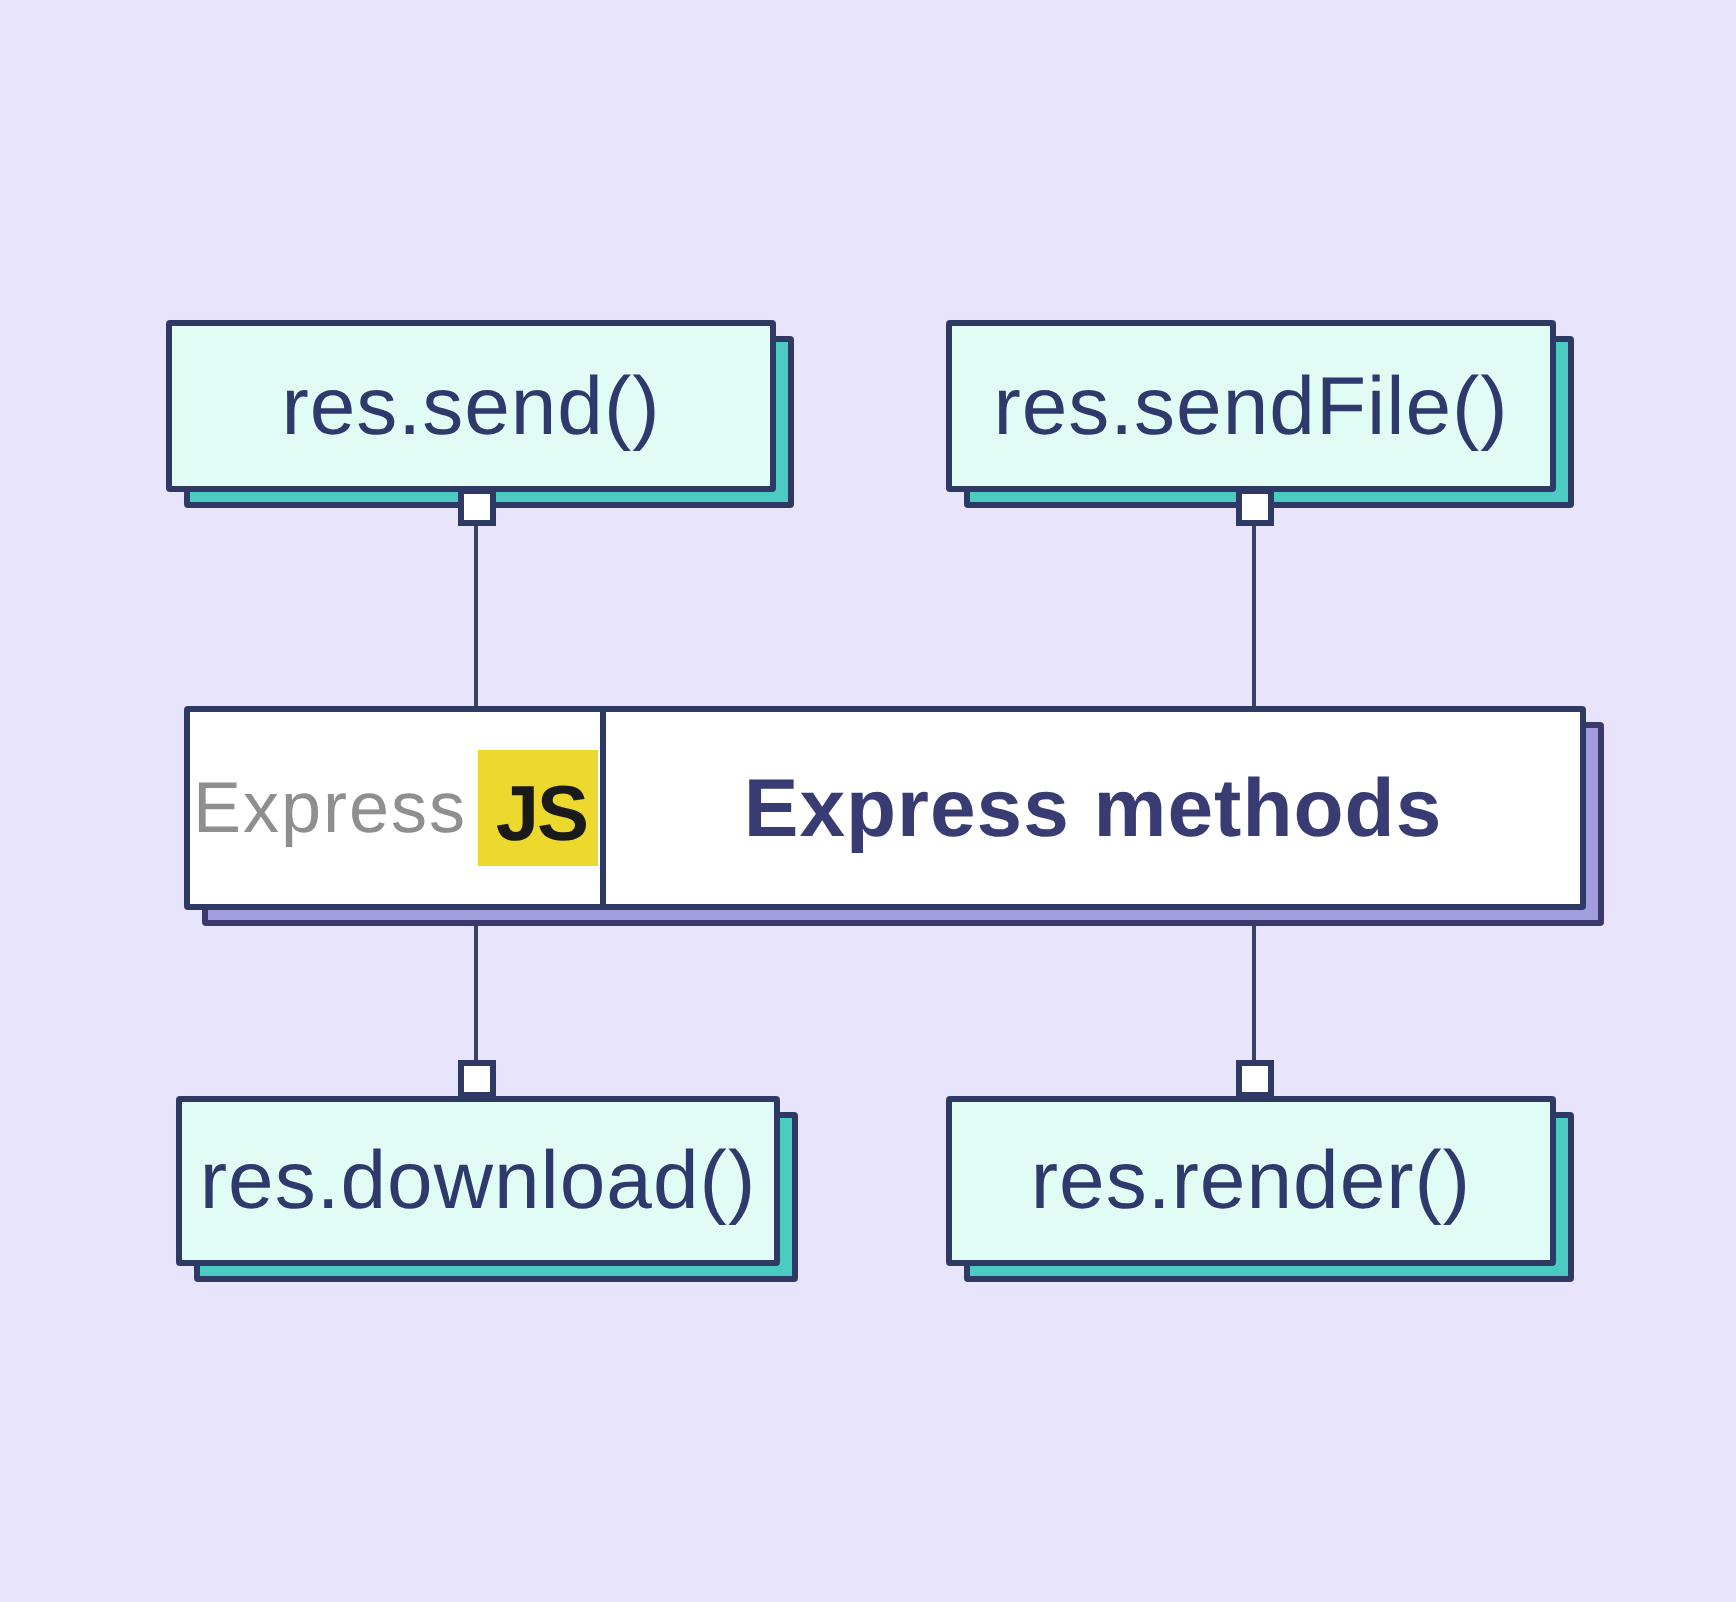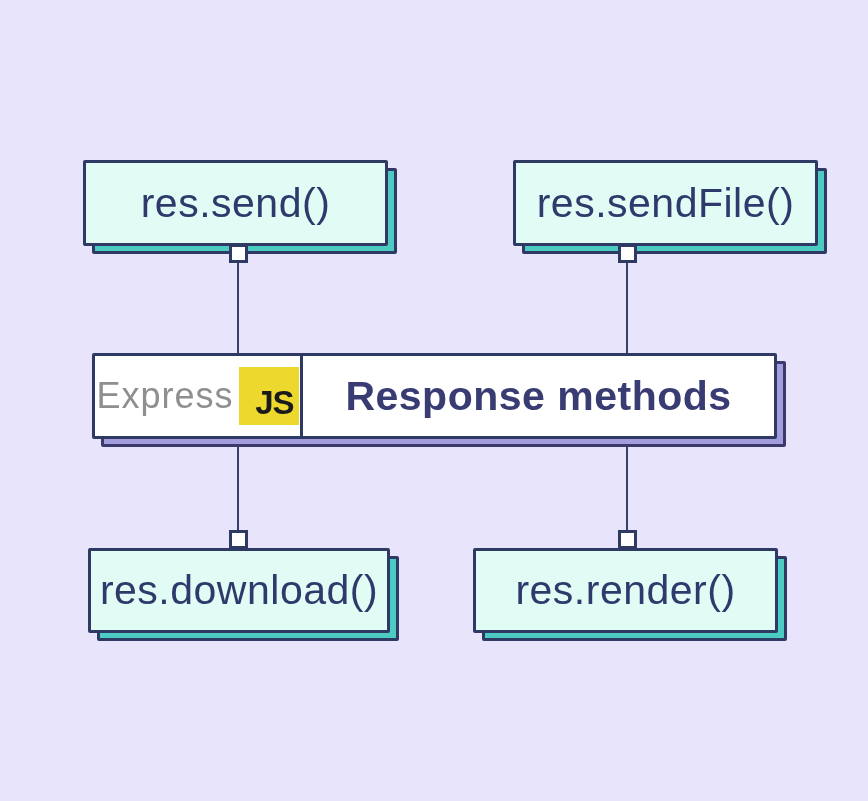--- a/index.html
+++ b/index.html
@@ -66,38 +66,39 @@
     inset: 0;
     box-sizing: border-box;
     background: #E1FBF5;
     border: 3px solid #2E3A63;
     border-radius: 2px;
     display: flex;
     align-items: center;
     justify-content: center;
   }
   .node-send     { left: 83px;  top: 160px; width: 305px; height: 86px; }
-  .node-sendfile { left: 473px; top: 160px; width: 305px; height: 86px; margin-left: 40px; }
+  .node-sendfile { left: 473px; top: 160px; width: 305px; height: 86px; }
   .node-download { left: 88px;  top: 548px; width: 302px; height: 85px; }
   .node-render   { left: 473px; top: 548px; width: 305px; height: 85px; }
 
   .node-label {
     font-size: 41px;
     color: #2E3A6B;
     letter-spacing: 0.5px;
   }
 
   
   .banner {
     position: absolute;
     left: 92px;
     top: 353px;
     width: 685px;
-    height: 86px;
+    height: 102px;
     z-index: 2;
+    padding-left: 16px;
   }
   .banner-face {
     position: absolute;
     inset: 0;
     box-sizing: border-box;
     background: #FFFFFF;
     border: 3px solid #2E3A63;
     border-radius: 2px;
     display: flex;
     align-items: stretch;
@@ -120,21 +121,21 @@
   }
   .js-badge {
     width: 60px;
     height: 58px;
     box-sizing: border-box;
     background: #EDD92E;
     display: flex;
     align-items: flex-end;
     justify-content: flex-end;
     padding: 0 5px 3px 0;
-    font-size: 33px;
+    font-size: 39px;
     font-weight: 800;
     color: #1A1A1A;
     letter-spacing: -1px;
   }
   .title-cell {
     flex: 1;
     display: flex;
     align-items: center;
     justify-content: center;
   }
@@ -170,21 +171,21 @@
   </div>
 
   <div class="banner">
     <div class="node-shadow purple"></div>
     <div class="banner-face">
       <div class="logo-cell">
         <span class="brand-text">Express</span>
         <span class="js-badge">JS</span>
       </div>
       <div class="title-cell">
-        <span class="banner-title">Response methods</span>
+        <span class="banner-title">Express methods</span>
       </div>
     </div>
   </div>
 
   <div class="node node-render">
     <div class="node-shadow"></div>
     <div class="node-face">
       <span class="node-label">res.render()</span>
     </div>
   </div>

